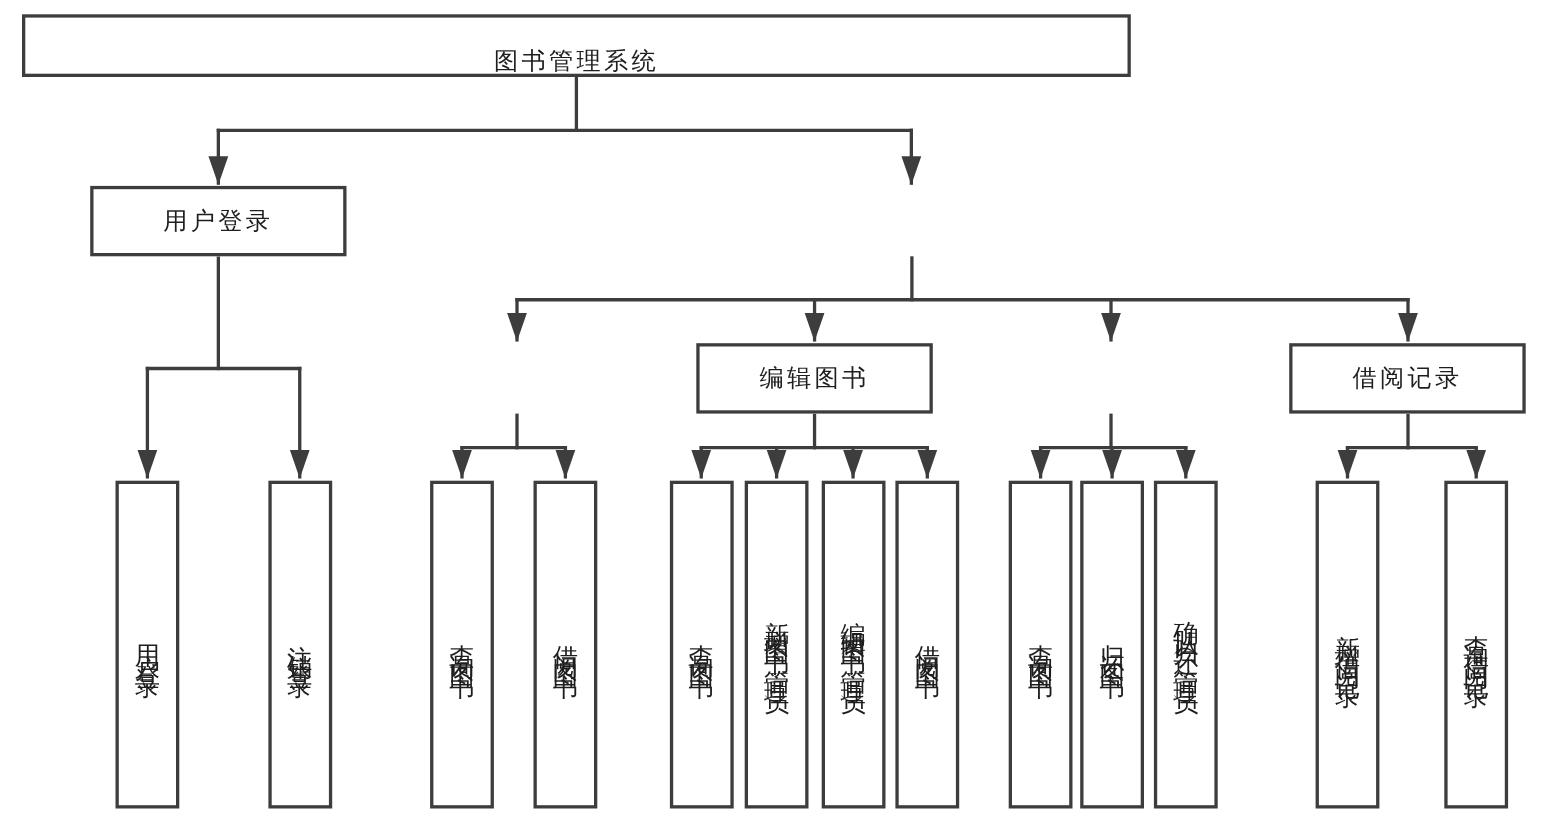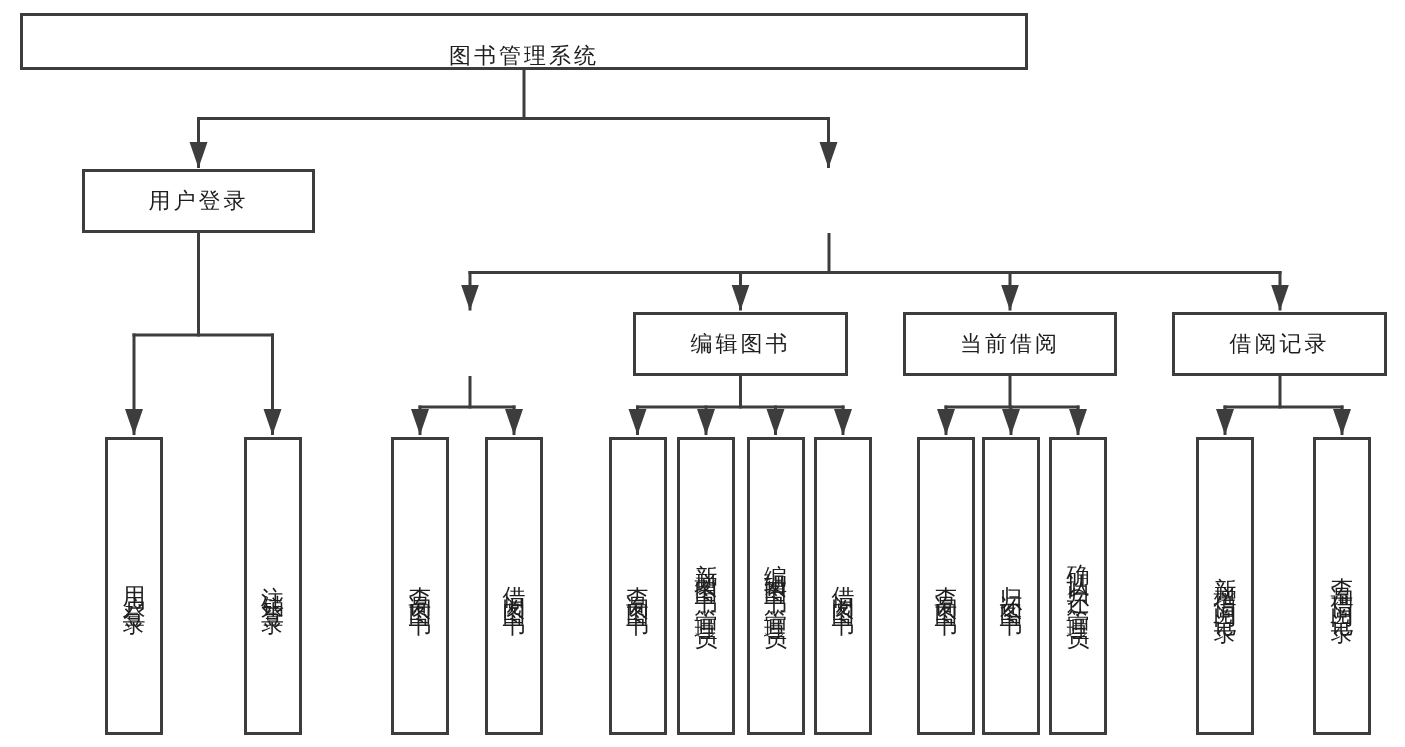--- a/index.html
+++ b/index.html
@@ -123,23 +123,20 @@
     <span class="lbl">图书管理系统</span>
   </div>
 
   <div class="box" style="left:82px; top:169px; width:233px; height:64px;">
     <span class="lbl">用户登录</span>
   </div>
 
   <div class="box" style="left:633px; top:312px; width:215px; height:64px;">
     <span class="lbl">编辑图书</span>
   </div>
-  <div class="box" style="left:903px; top:312px; width:214px; height:64px;">
-    <span class="lbl">当前借阅</span>
-  </div>
   <div class="box" style="left:1172px; top:312px; width:215px; height:64px;">
     <span class="lbl">借阅记录</span>
   </div>
 
   <div class="box leaf" style="left:105px; top:437px; width:58px; height:298px;">
     <span class="lbl">用户登录</span>
   </div>
   <div class="box leaf" style="left:243.5px; top:437px; width:58px; height:298px;">
     <span class="lbl">注销登录</span>
   </div>

